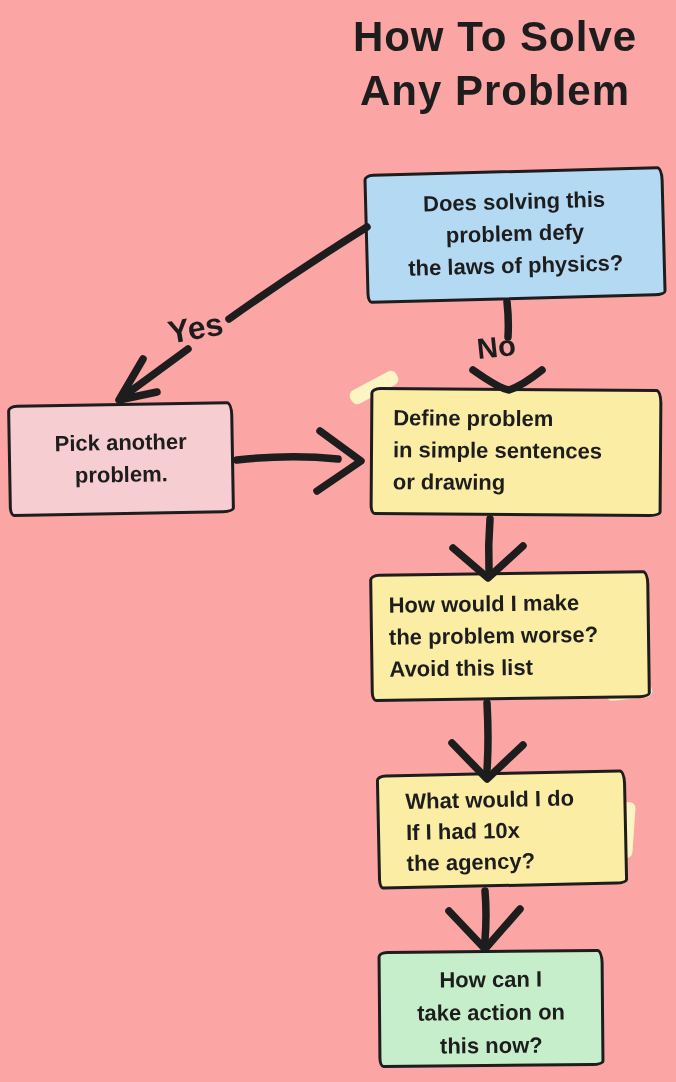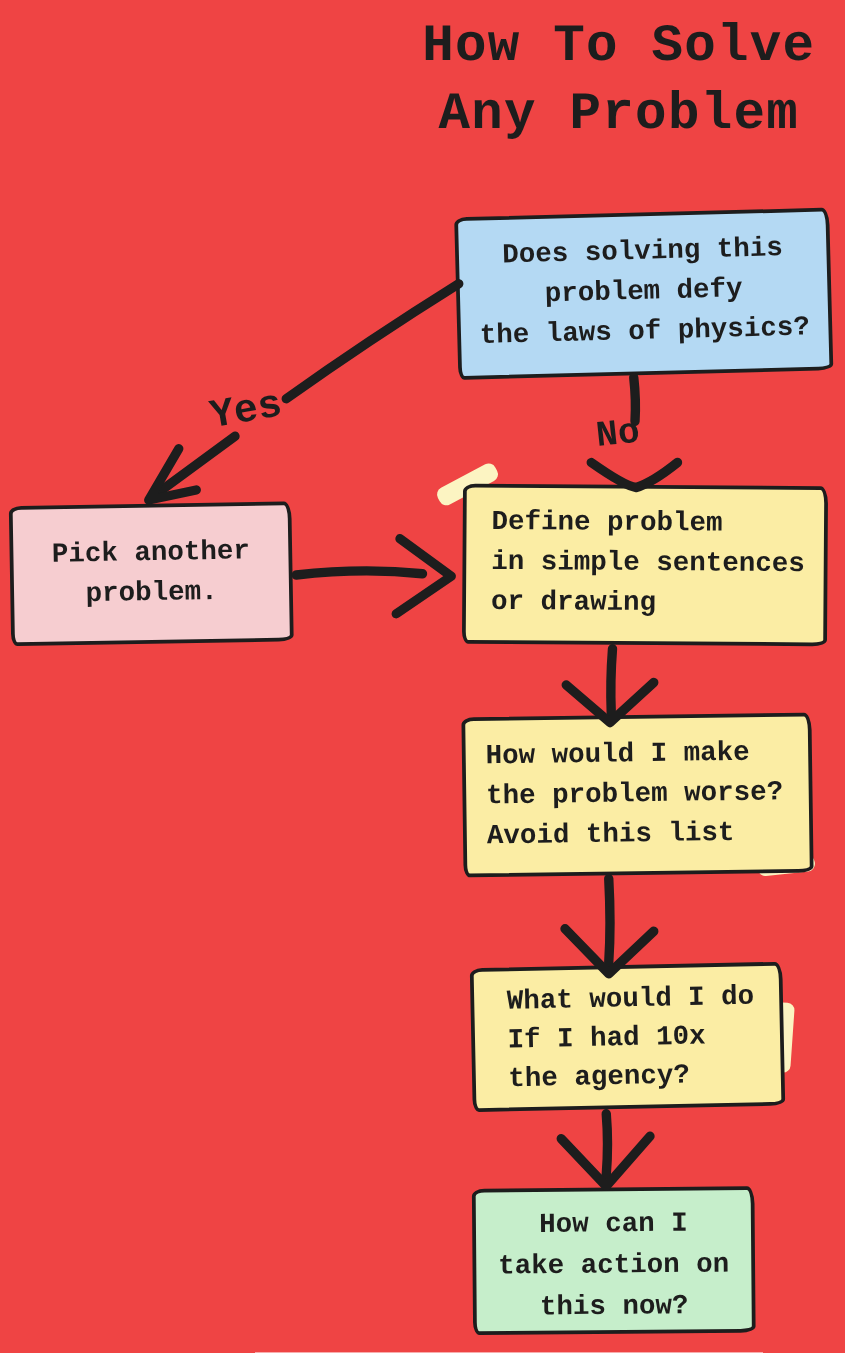--- a/index.html
+++ b/index.html
@@ -4,23 +4,23 @@
 <style>
   html, body {
     margin: 0;
     padding: 0;
     background: #ffffff;
   }
   .canvas {
     position: relative;
     width: 676px;
     height: 1082px;
-    background: #ef4444;
+    background: #fca5a5;
     overflow: hidden;
-    font-family: Liberation Mono, monospace;
+    font-family: Liberation Sans, sans-serif;
     color: #1d1d1d;
   }
   .title {
     position: absolute;
     left: 290px;
     top: 10px;
     width: 410px;
     text-align: center;
     font-weight: bold;
     font-size: 42px;

